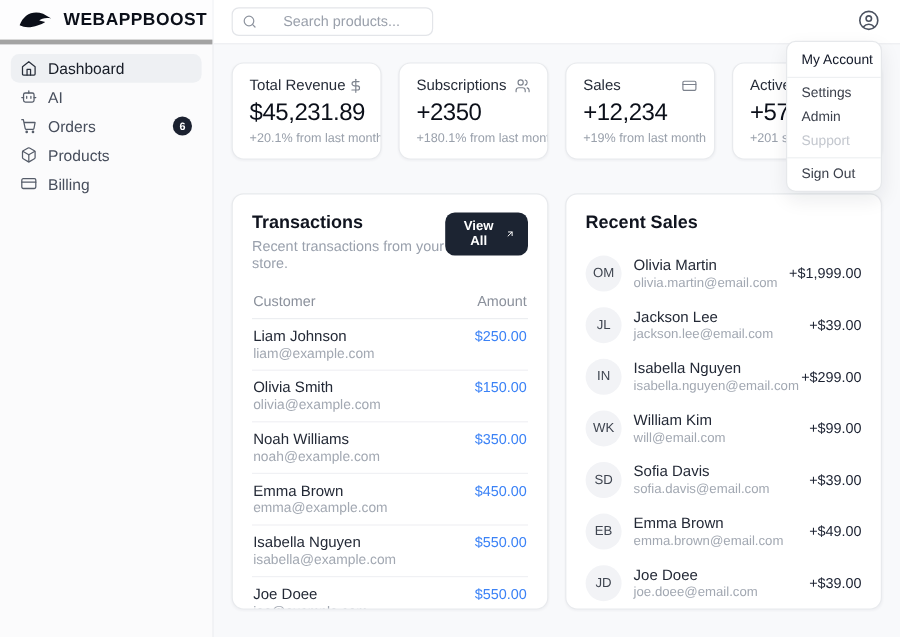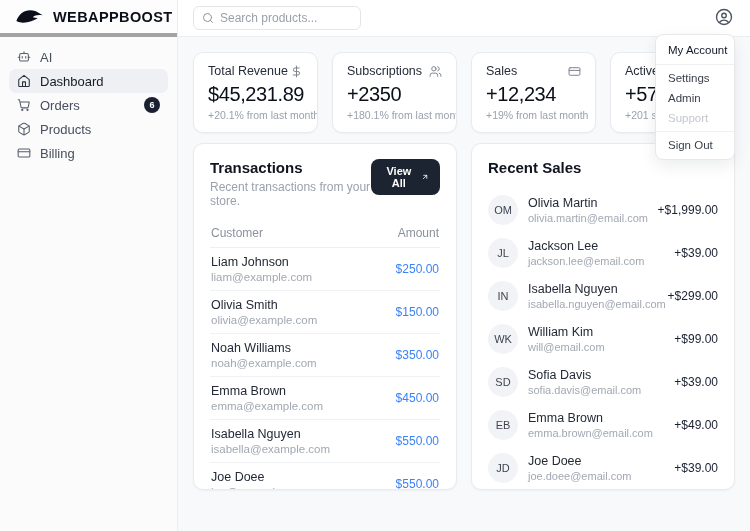--- a/index.html
+++ b/index.html
@@ -39,21 +39,21 @@
   }
 
   
   .topbar {
     position:absolute; left:178px; top:0; right:0; height:37px;
     background:#ffffff; border-bottom:1px solid #ecedf0;
     display:flex; align-items:center; padding:0 15px; z-index:10;
   }
   .search-box {
     width:168px; height:24px; border:1px solid #e3e5e9; border-radius:6px;
-    background:#fff; display:flex; align-items:center; gap:6px; padding:0 8px;
+    background:#fff; display:flex; align-items:center; gap:22px; padding:0 8px;
   }
   .search-box svg { width:12px; height:12px; color:#8d939e; flex:none; }
   .search-box input {
     border:none; outline:none; width:100%; font-size:12px;
     font-family:inherit; color:#343a46; background:transparent;
   }
   .search-box input::placeholder { color:#9aa0ab; }
   .topbar-spacer { flex:1; }
   .user-btn { width:20px; height:20px; color:#4b5260; cursor:pointer; display:flex; }
   .user-btn svg { width:18px; height:18px; }
@@ -65,21 +65,21 @@
     flex:1; background:#fff; border:1px solid #e8eaed; border-radius:10px;
     padding:11px 14px; box-shadow:0 1px 2px rgba(16,24,40,.04); min-width:0; overflow:hidden;
   }
   .stat-top { display:flex; align-items:center; justify-content:space-between; }
   .stat-label { font-size:12.5px; font-weight:400; color:#262c38; white-space:nowrap; }
   .stat-ic { color:#7c828d; display:flex; }
   .stat-ic svg { width:13px; height:13px; }
   .stat-value { margin-top:5px; font-size:20px; font-weight:400; letter-spacing:-.4px; color:#0b0f19; white-space:nowrap; }
   .stat-change { margin-top:3px; font-size:10.5px; color:#9aa1ac; white-space:nowrap; }
 
-  .panels-row { display:flex; gap:14px; margin-top:10px; }
+  .panels-row { display:flex; gap:14px; margin-top:28px; }
   .panel {
     flex:1; background:#fff; border:1px solid #e8eaed; border-radius:10px;
     padding:15px 16px; box-shadow:0 1px 2px rgba(16,24,40,.04);
     height:347px; overflow:hidden; min-width:0;
   }
 
   
   .tx-header { display:flex; justify-content:space-between; align-items:flex-start; }
   .panel-title { font-size:15px; font-weight:700; color:#10141f; }
   .panel-sub { font-size:12px; color:#9aa1ad; margin-top:4px; }
@@ -88,21 +88,21 @@
     font-family:inherit; font-size:11px; font-weight:700;
     padding:6px 11px; display:flex; align-items:center; gap:5px; cursor:pointer;
   }
   .viewall-btn svg { width:10px; height:10px; }
   .tx-table { margin-top:13px; }
   .tx-cols {
     display:flex; justify-content:space-between; font-size:12px; color:#8b919c;
     padding:5px 1px 7px; border-bottom:1px solid #eceef1;
   }
   .tx-row {
-    display:flex; justify-content:space-between; align-items:center;
+    display:flex; justify-content:space-between; align-items:flex-start;
     padding:7px 1px; border-bottom:1px solid #f0f1f4;
   }
   .tx-row:last-child { border-bottom:none; }
   .tx-name { font-size:12.5px; font-weight:500; color:#232936; }
   .tx-email { font-size:11.5px; color:#a2a8b2; margin-top:2px; }
   .tx-amount { font-size:12px; color:#3b82f6; }
 
   
   .sales-list { margin-top:12px; }
   .sale-item { display:flex; align-items:center; gap:10px; padding:6.5px 0; }
@@ -133,39 +133,39 @@
 <aside class="sidebar">
   <div class="logo">
     <span class="logo-mark">
       <svg viewBox="0 0 32 22" fill="#0b0f19">
         <path d="M1 15.5 C 4.5 5.5, 13 1.5, 22.5 4.8 L 30 9.2 C 25 8.2, 21 9.2, 19 11.2 L 24.5 12.4 C 19 15.8, 8.5 19.5, 1 15.5 Z"></path>
       </svg>
     </span>
     <span class="logo-text">WEBAPPBOOST</span>
   </div>
   <nav class="nav" id="sidebar-nav">
+      <div class="nav-item active">
+        <span class="nav-ic">
+          <svg fill="none" stroke="currentColor" stroke-width="1.8" stroke-linecap="round" stroke-linejoin="round" viewBox="0 0 24 24">
+            <path d="m3 9.5 9-7 9 7V20a1.5 1.5 0 0 1-1.5 1.5h-15A1.5 1.5 0 0 1 3 20Z"></path>
+            <path d="M9.5 21.5v-8h5v8"></path>
+          </svg>
+        </span>
+        <span>Dashboard</span>
+      </div>
       <div class="nav-item">
         <span class="nav-ic">
           <svg fill="none" stroke="currentColor" stroke-width="1.8" stroke-linecap="round" stroke-linejoin="round" viewBox="0 0 24 24">
             <path d="M12 6V3"></path>
             <rect x="4.5" y="6" width="15" height="13" rx="2.5"></rect>
             <path d="M2 12.5h2.5M19.5 12.5H22"></path>
             <path d="M9 11v2.5M15 11v2.5"></path>
           </svg>
         </span>
         <span>AI</span>
-      </div>
-      <div class="nav-item active">
-        <span class="nav-ic">
-          <svg fill="none" stroke="currentColor" stroke-width="1.8" stroke-linecap="round" stroke-linejoin="round" viewBox="0 0 24 24">
-            <path d="m3 9.5 9-7 9 7V20a1.5 1.5 0 0 1-1.5 1.5h-15A1.5 1.5 0 0 1 3 20Z"></path>
-            <path d="M9.5 21.5v-8h5v8"></path>
-          </svg>
-        </span>
-        <span>Dashboard</span>
       </div>
       <div class="nav-item">
         <span class="nav-ic">
           <svg fill="none" stroke="currentColor" stroke-width="1.8" stroke-linecap="round" stroke-linejoin="round" viewBox="0 0 24 24">
             <circle cx="9" cy="20.5" r="1"></circle>
             <circle cx="18" cy="20.5" r="1"></circle>
             <path d="M2 3h2.2l2.6 12.3a2 2 0 0 0 2 1.6h8.6a2 2 0 0 0 2-1.6L21 7H5"></path>
           </svg>
         </span>
         <span>Orders</span>

